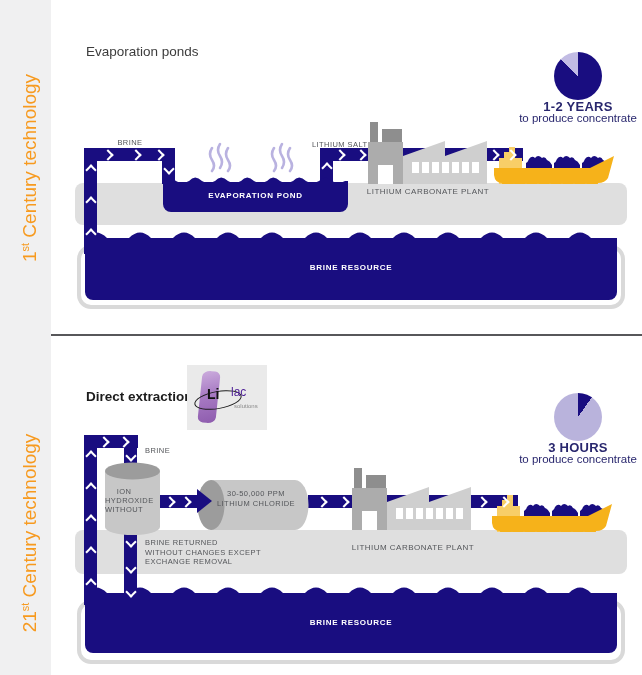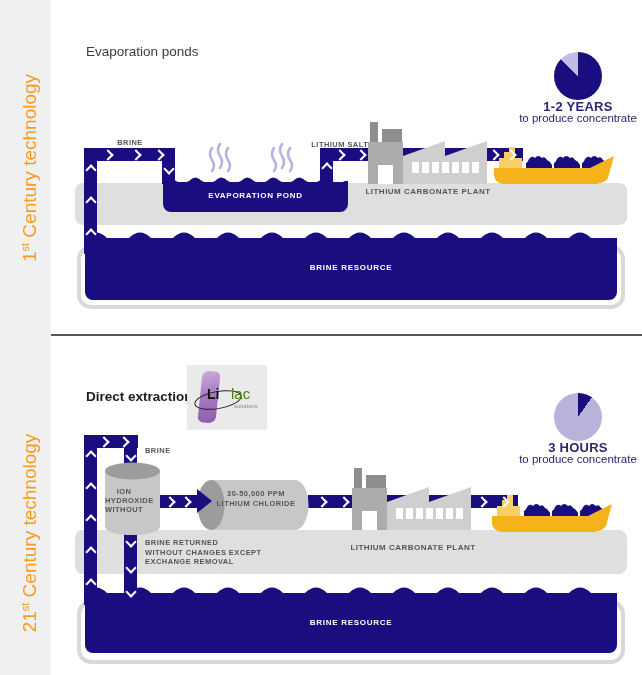--- a/index.html
+++ b/index.html
@@ -10,41 +10,41 @@
   .side-label{position:absolute;width:300px;height:28px;line-height:28px;text-align:center;
               transform:rotate(-90deg);color:#F79A1F;font-size:19px;font-weight:400;white-space:nowrap;}
   .side-label sup{font-size:11px;}
   .divider{position:absolute;left:51px;top:334px;width:591px;height:2px;background:#57575A;}
   .panel{position:absolute;left:0;top:0;width:642px;height:675px;}
   .title{position:absolute;font-size:13.5px;color:#3C3C3C;}
   .title.b{font-weight:bold;color:#1c1c1c;}
   .pipe{position:absolute;background:#190D80;}
   .chev{position:absolute;width:6px;height:6px;border:solid #fff;border-width:2.2px 2.2px 0 0;}
   .cr{transform:rotate(45deg);} .cu{transform:rotate(-45deg);} .cd{transform:rotate(135deg);}
-  .lbl{position:absolute;font-weight:bold;color:#54565A;letter-spacing:.06em;font-size:7.5px;}
+  .lbl{position:absolute;font-weight:normal;color:#54565A;letter-spacing:.06em;font-size:7.5px;}
   .lbl.c{text-align:center;}
   .wlbl{position:absolute;font-weight:bold;color:#fff;letter-spacing:.09em;font-size:8px;text-align:center;}
   .ground{position:absolute;background:#DFDFDF;border-radius:8px;}
   .tub{position:absolute;border:4px solid #D9D9D9;border-radius:14px;}
   .pool{position:absolute;background:#190D80;}
   .pie{position:absolute;width:48px;height:48px;border-radius:50%;}
   .pie1{background:conic-gradient(#190D80 0deg 315deg,#C2BCE4 315deg 360deg);}
   .pie2{background:conic-gradient(#190D80 0deg 35deg,#B9B3DC 35deg 360deg);}
   .pie-dur{position:absolute;width:160px;text-align:center;font-weight:bold;font-size:13px;color:#29276E;letter-spacing:.02em;}
   .pie-cap{position:absolute;width:160px;text-align:center;font-size:11.5px;color:#29276E;}
   .arrowhead{position:absolute;width:0;height:0;border-top:12px solid transparent;
              border-bottom:12px solid transparent;border-left:15px solid #190D80;}
   .logo-box{position:absolute;left:187px;top:365px;width:80px;height:65px;background:#EAEAEA;}
   .ribbon{position:absolute;left:13px;top:6px;width:18px;height:52px;transform:rotate(6deg);
           background:linear-gradient(160deg,#CDAEDE 0%,#A87BC4 45%,#8D5BAD 100%);
           border-radius:50% 30% 50% 30% / 12% 10% 12% 10%;}
   .logo-ellipse{position:absolute;left:7px;top:26px;width:46px;height:16px;border:1.8px solid #1C1C1C;
                 border-radius:50%;transform:rotate(-10deg);}
   .logo-li{position:absolute;left:20px;top:21px;font-size:14px;font-weight:bold;color:#111;}
-  .logo-lac{position:absolute;left:44px;top:20px;font-size:15px;color:#4d7c0f;}
+  .logo-lac{position:absolute;left:44px;top:20px;font-size:12px;color:#4c1d95;}
   .logo-sol{position:absolute;left:47px;top:38px;font-size:6px;color:#8A8A8A;}
 </style>
 </head>
 <body>
 
 <div class="canvas">
 
   <div class="sidebar">
     <div class="side-label" style="left:-125px;top:154px;">
       <span>1</span><sup>st</sup><span> Century technology</span>

